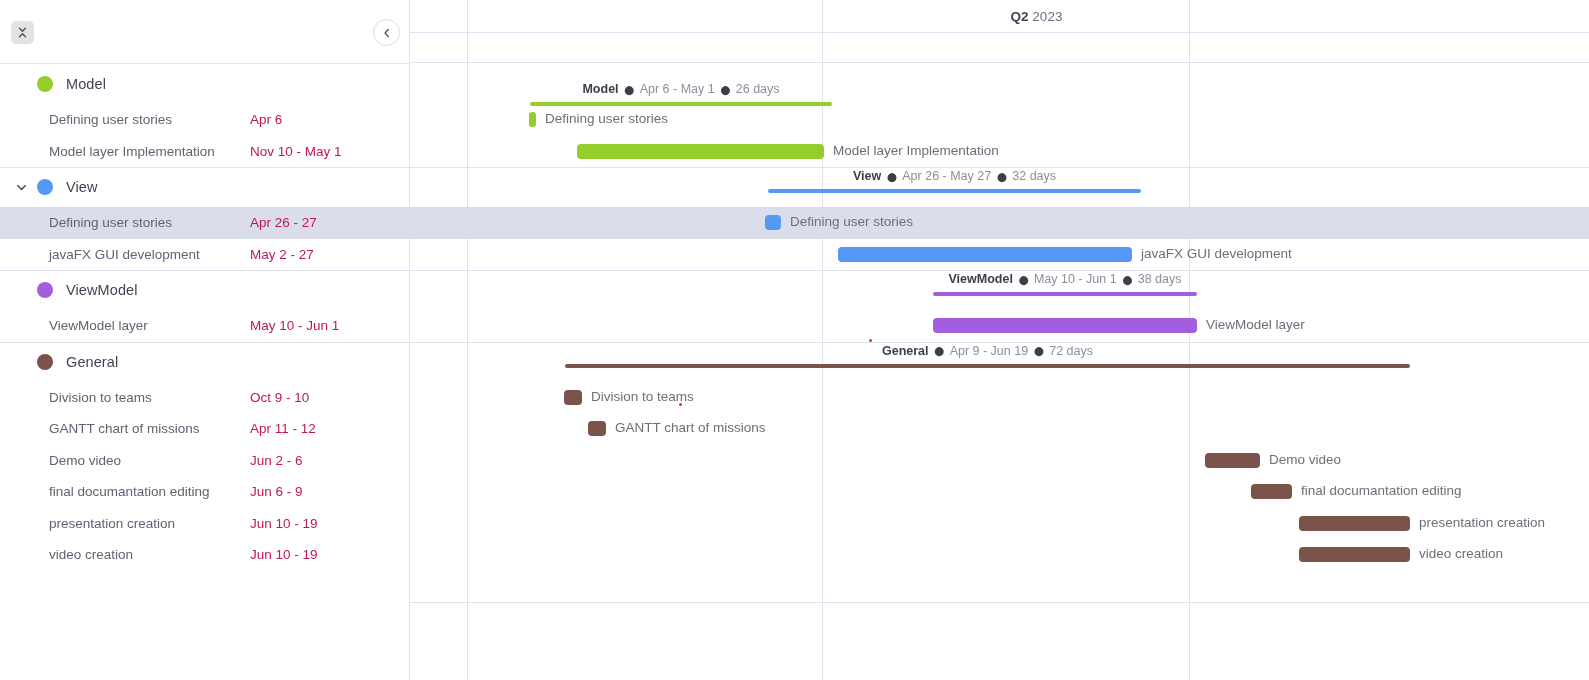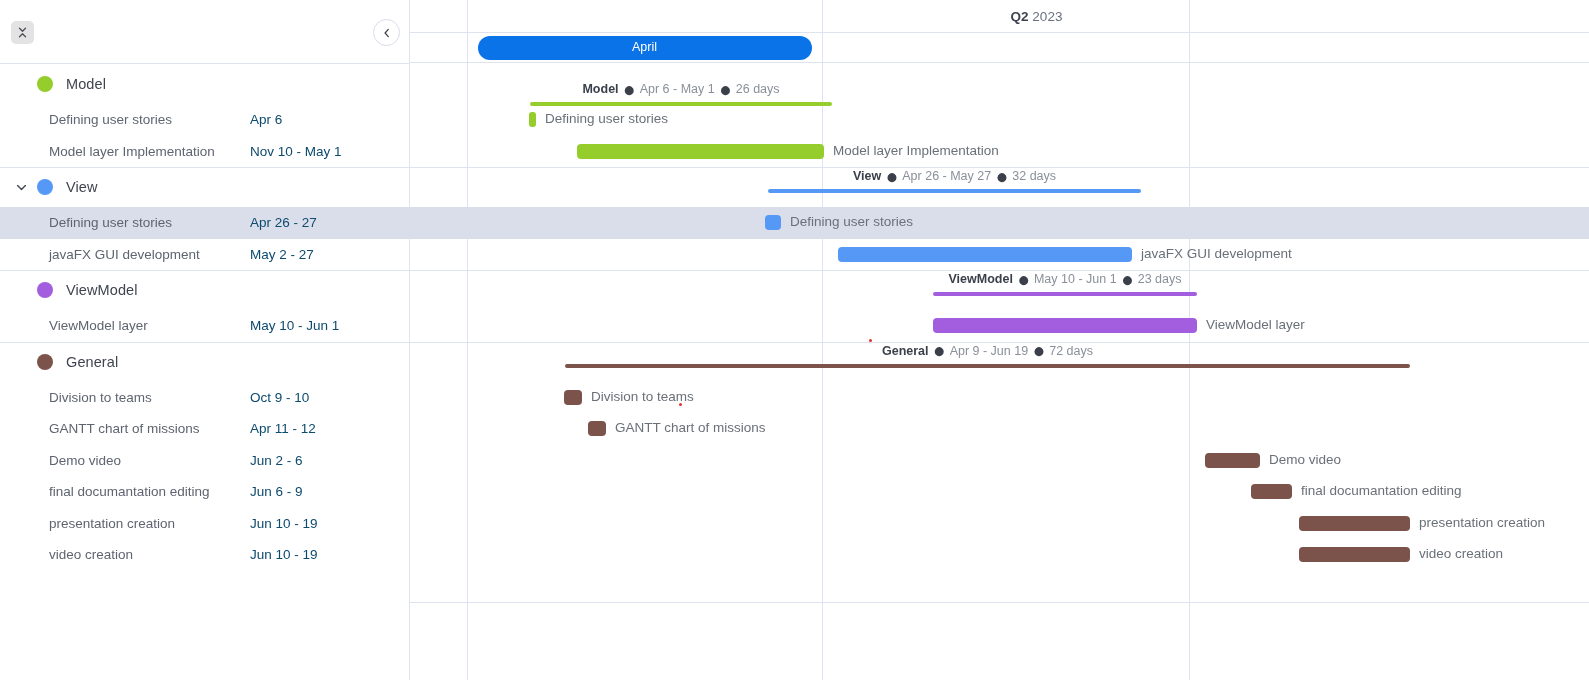--- a/index.html
+++ b/index.html
@@ -75,21 +75,21 @@
   }
   .task-name {
     position: absolute; left: 49px;
     font-size: 13.5px;
     color: #5e6470;
     white-space: nowrap;
   }
   .task-dates {
     position: absolute; left: 250px;
     font-size: 13.5px;
-    color: #0c4a6e;
+    color: #be185d;
     white-space: nowrap;
   }
   .group-sep {
     position: absolute; left: 0; width: 409px;
     height: 1px; background: #dfe3ef;
   }
   .sel-arrow {
     position: absolute; left: 409px; top: 0;
     width: 14px; height: 31.5px;
     z-index: 7;
@@ -299,23 +299,20 @@
       <div class="hline" style="top:602px"></div>
     </div>
 
     <div class="tl-quarter">
       <div class="q-label">
         <b>Q2</b><span> 2023</span>
       </div>
     </div>
 
     <div class="tl-months" id="month-header">
-        <div class="month-cell" style="left: 57px; width: 355px;">
-          <div class="pill">April</div>
-        </div>
       </div>
 
     <div class="tl-body" id="timeline-body">
         <div class="tl-row tl-row-group" style="top: 16px; text-decoration: underline;">
           <div class="sum-caption" style="left: 271px;"><b>Model</b><span class="sep"> ⬤ </span><span>Apr 6 - May 1</span><span class="sep"> ⬤ </span><span>26 days</span></div>
           <div class="sum-rule" style="left: 120px; width: 302px; background: rgb(149, 206, 44);"></div>
         </div>
         <div class="tl-row" style="top: 40px;">
           <div class="task-bar milestone" style="left: 119px; width: 7px; background: rgb(149, 206, 44);"></div>
           <div class="bar-label" style="left: 135px;">Defining user stories</div>
@@ -332,21 +329,21 @@
         <div class="tl-row" style="top: 143px; background: rgb(218, 222, 235);">
           <div class="task-bar" style="left: 355px; width: 16px; background: rgb(85, 152, 245);"></div>
           <div class="bar-label" style="left: 380px;">Defining user stories</div>
         </div>
         <div class="tl-row" style="top: 174.5px;">
           <div class="task-bar" style="left: 428px; width: 294px; background: rgb(85, 152, 245);"></div>
           <div class="bar-label" style="left: 731px;">javaFX GUI development</div>
         </div>
         <div class="hline" style="top: 206px;"></div>
         <div class="tl-row tl-row-group" style="top: 206px;">
-          <div class="sum-caption" style="left: 655px;"><b>ViewModel</b><span class="sep"> ⬤ </span><span>May 10 - Jun 1</span><span class="sep"> ⬤ </span><span>23 days</span></div>
+          <div class="sum-caption" style="left: 655px;"><b>ViewModel</b><span class="sep"> ⬤ </span><span>May 10 - Jun 1</span><span class="sep"> ⬤ </span><span>38 days</span></div>
           <div class="sum-rule" style="left: 523px; width: 264px; background: rgb(163, 94, 224);"></div>
         </div>
         <div class="tl-row" style="top: 246px;">
           <div class="task-bar" style="left: 523px; width: 264px; background: rgb(163, 94, 224);"></div>
           <div class="bar-label" style="left: 796px;">ViewModel layer</div>
         </div>
         <div class="hline" style="top: 277.5px;"></div>
         <div class="tl-row tl-row-group" style="top: 277.5px;">
           <div class="sum-caption" style="left: 577.5px;"><b>General</b><span class="sep"> ⬤ </span><span>Apr 9 - Jun 19</span><span class="sep"> ⬤ </span><span>72 days</span></div>
           <div class="sum-rule" style="left: 155px; width: 845px; background: rgb(124, 83, 74);"></div>

